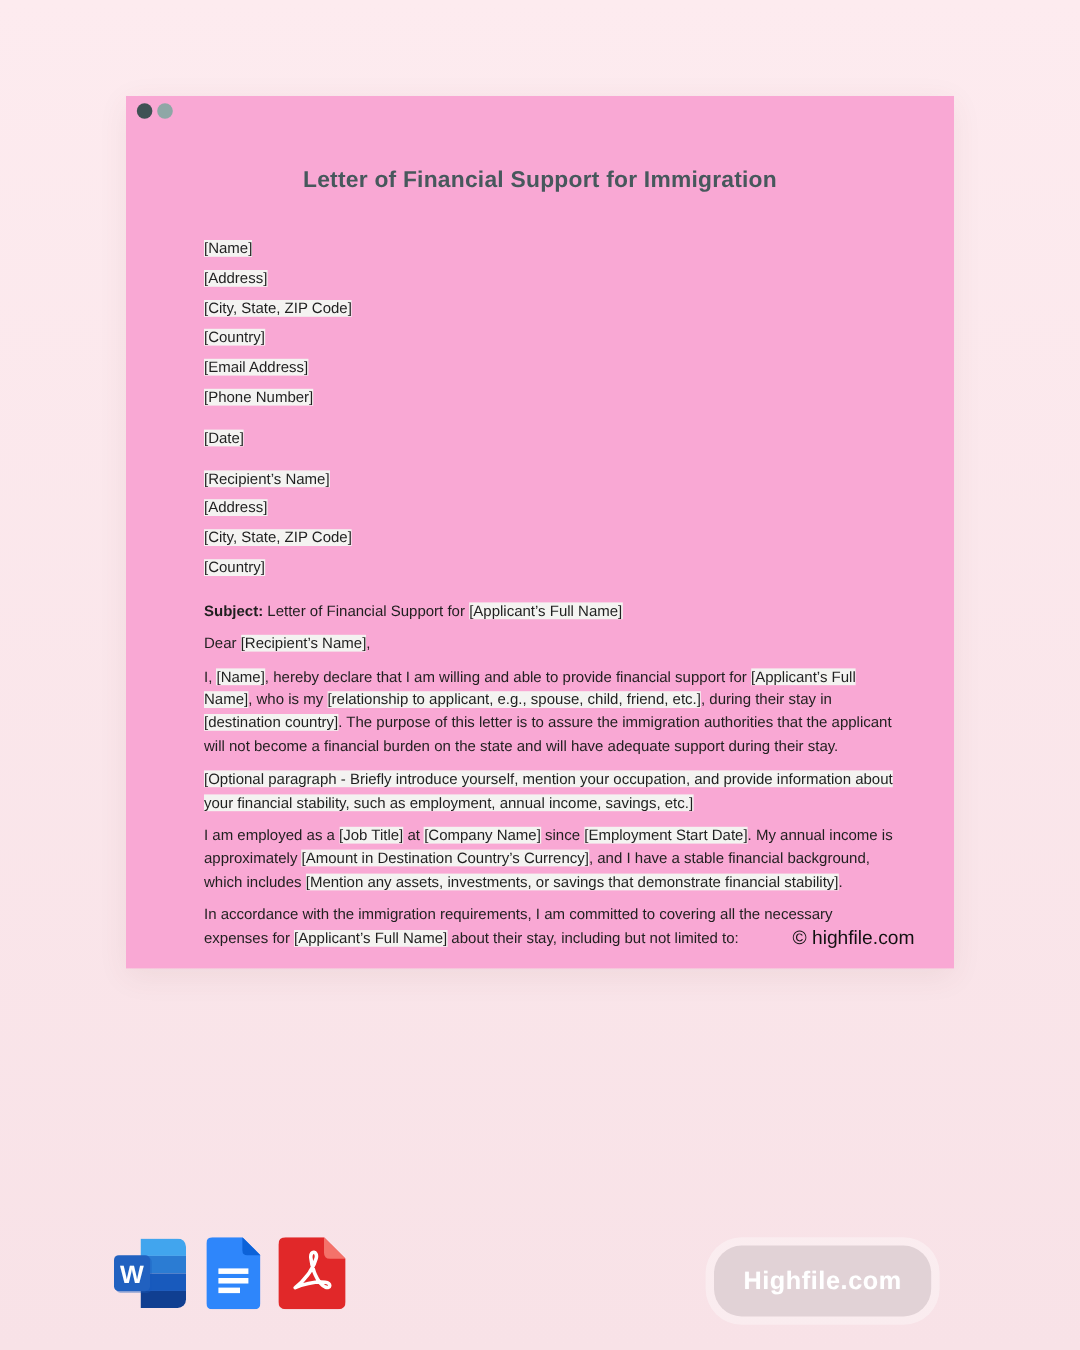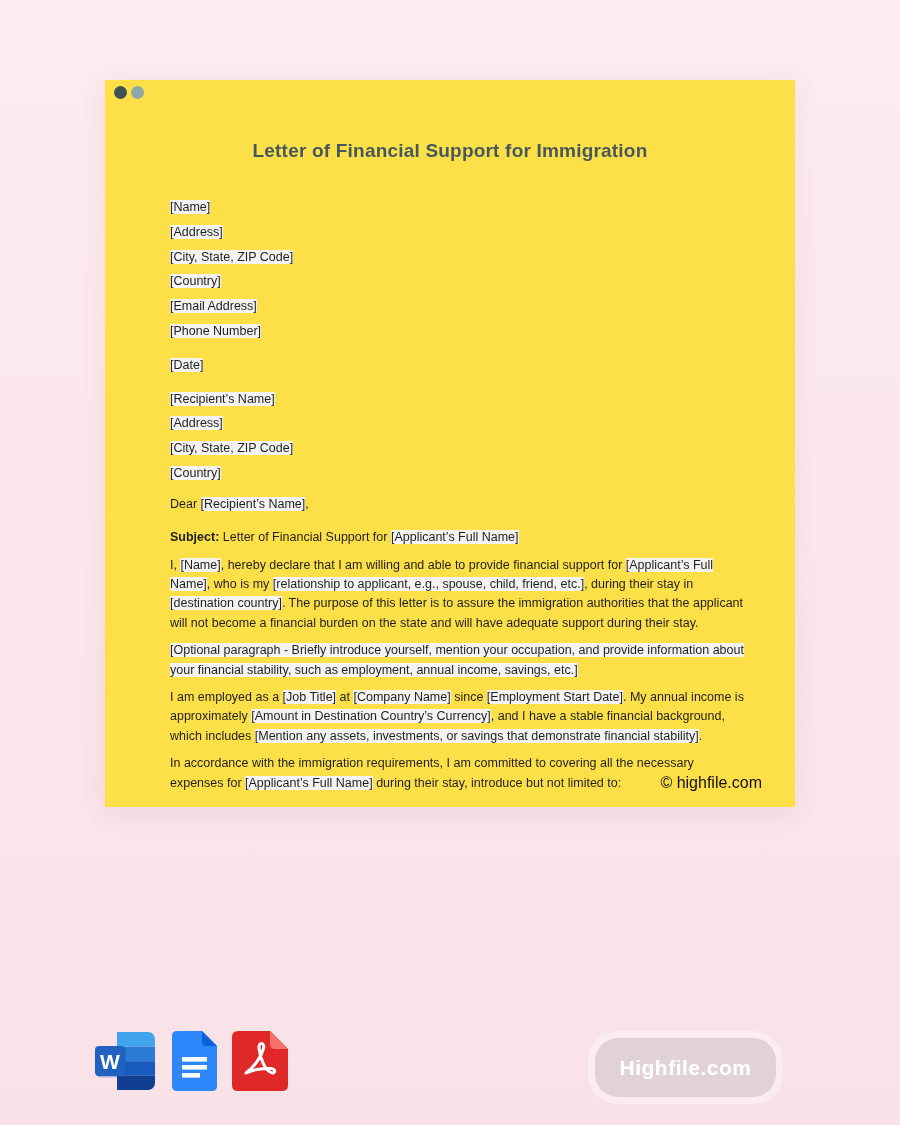--- a/index.html
+++ b/index.html
@@ -16,21 +16,21 @@
   html,body{width:900px; height:1125px;}
   body{
     position:relative;
     font-family:"Liberation Sans","DejaVu Sans",sans-serif;
     background:linear-gradient(180deg,var(--bg-top) 0%,var(--bg-bottom) 100%);
     overflow:hidden;
   }
   
   .page{
     position:absolute; left:105px; top:80px; width:690px; height:727px;
-    background:#fde047;
+    background:#f9a8d4;
     box-shadow:0 6px 24px rgba(120,60,70,0.08);
   }
   .dots{position:absolute; top:6px; left:9px; display:flex; gap:4px;}
   .dot{width:13px; height:13px; border-radius:50%;}
   .dot-1{background:var(--dot1);}
   .dot-2{background:var(--dot2);}
   .doc-title{
     margin-top:60px;
     text-align:center;
     font-size:19px;
@@ -94,26 +94,26 @@
     <div class="addr-block">
         <div class="addr-line"><span class="hl">[Date]</span></div>
       </div>
     <div class="addr-block">
         <div class="addr-line"><span class="hl">[Recipient’s Name]</span></div>
         <div class="addr-line"><span class="hl">[Address]</span></div>
         <div class="addr-line"><span class="hl">[City, State, ZIP Code]</span></div>
         <div class="addr-line"><span class="hl">[Country]</span></div>
       </div>
 
+    <p class="para subject-line"><span style="font-weight: 700;">Subject:</span><span> Letter of Financial Support for </span><span class="hl">[Applicant’s Full Name]</span></p>
     <p class="para"><span>Dear </span><span class="hl">[Recipient’s Name]</span><span>,</span></p>
-    <p class="para subject-line"><span style="font-weight: 700;">Subject:</span><span> Letter of Financial Support for </span><span class="hl">[Applicant’s Full Name]</span></p>
     <p class="para"><span>I, </span><span class="hl">[Name]</span><span>, hereby declare that I am willing and able to provide financial support for </span><span class="hl">[Applicant’s Full Name]</span><span>, who is my </span><span class="hl">[relationship to applicant, e.g., spouse, child, friend, etc.]</span><span>, during their stay in </span><span class="hl">[destination country]</span><span>. The purpose of this letter is to assure the immigration authorities that the applicant will not become a financial burden on the state and will have adequate support during their stay.</span></p>
     <p class="para"><span class="hl">[Optional paragraph - Briefly introduce yourself, mention your occupation, and provide information about your financial stability, such as employment, annual income, savings, etc.]</span></p>
     <p class="para"><span>I am employed as a </span><span class="hl">[Job Title]</span><span> at </span><span class="hl">[Company Name]</span><span> since </span><span class="hl">[Employment Start Date]</span><span>. My annual income is approximately </span><span class="hl">[Amount in Destination Country’s Currency]</span><span>, and I have a stable financial background, which includes </span><span class="hl">[Mention any assets, investments, or savings that demonstrate financial stability]</span><span>.</span></p>
-    <p class="para"><span>In accordance with the immigration requirements, I am committed to covering all the necessary expenses for </span><span class="hl">[Applicant’s Full Name]</span><span> during their stay, introduce but not limited to:</span></p>
+    <p class="para"><span>In accordance with the immigration requirements, I am committed to covering all the necessary expenses for </span><span class="hl">[Applicant’s Full Name]</span><span> about their stay, including but not limited to:</span></p>
   </div>
 
   <div class="footer-credit">© highfile.com</div>
 </div>
 
 <div class="bottom-bar">
   <div class="file-icons">
 
     <svg class="file-icon" width="64" height="60" viewBox="0 0 64 60">
       <defs>

